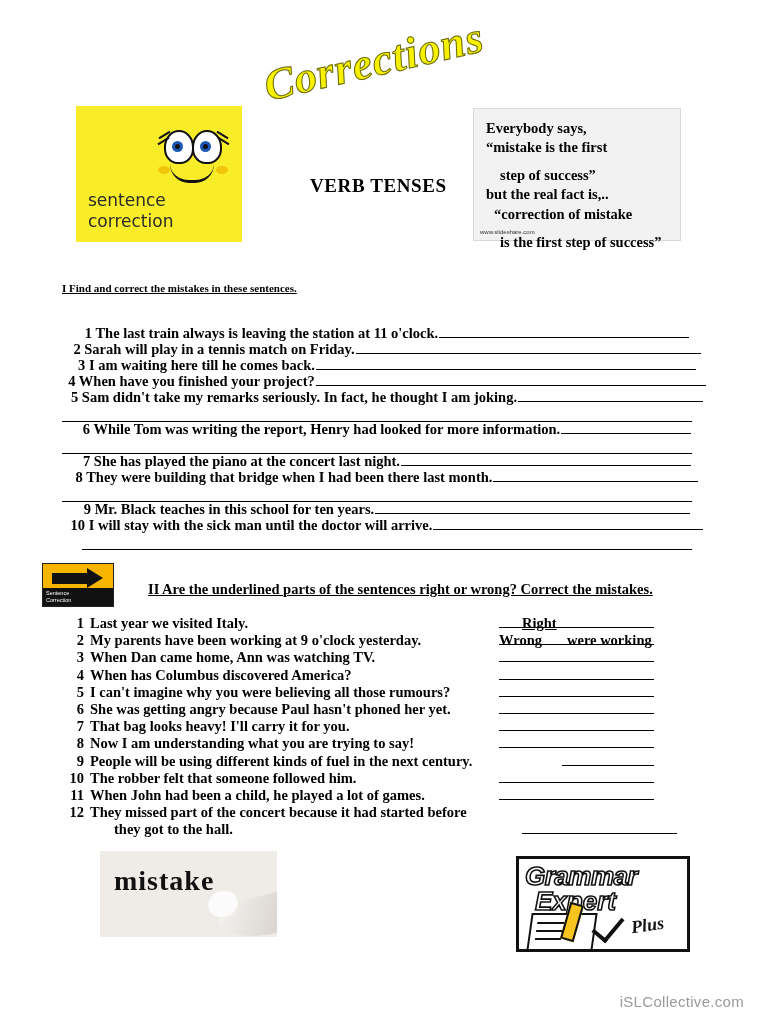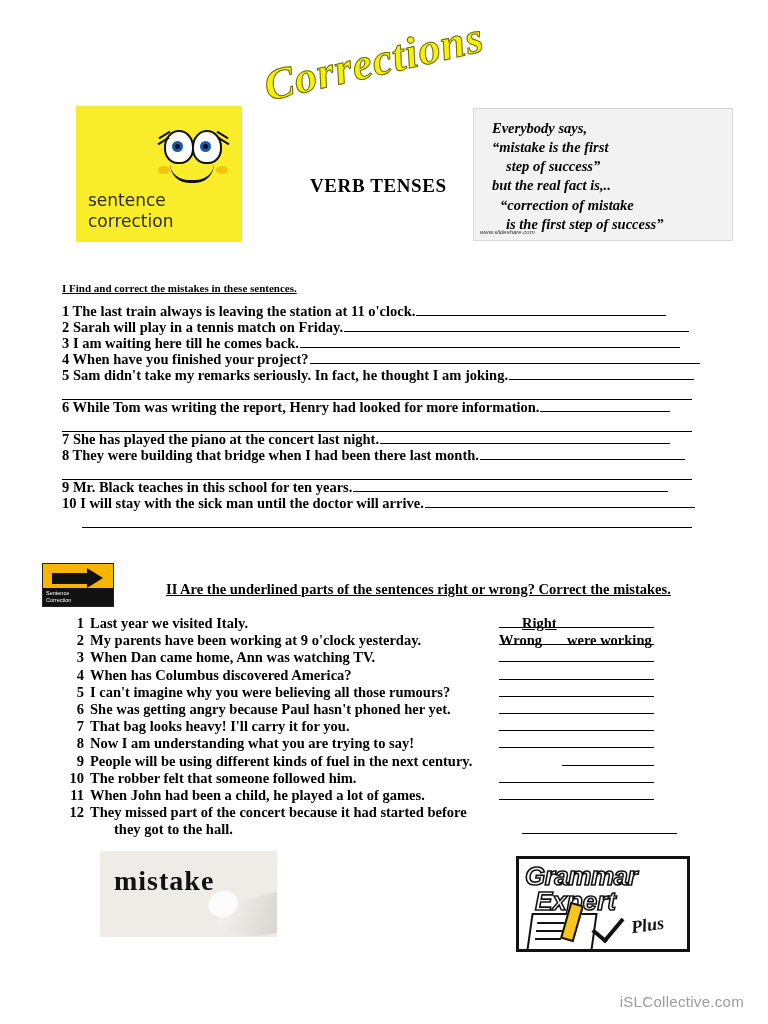--- a/index.html
+++ b/index.html
@@ -130,34 +130,33 @@
     top: 175px;
     font-size: 19px;
     font-weight: bold;
     letter-spacing: .6px;
   }
 
   .quote-box {
     position: absolute;
     left: 473px;
     top: 108px;
-    width: 260px;
+    width: 208px;
     height: 133px;
     background: #f2f2f2;
     border: 1px solid #d8d8d8;
     font-family: "Liberation Serif", serif;
     font-size: 14.5px;
     font-weight: bold;
     line-height: 1.32;
-    padding: 10px 10px 0 18px;
+    padding: 10px 10px 0 12px;
     box-sizing: border-box;
-    font-style: italic;
   }
   .quote-box .ln { white-space: nowrap; }
-  .quote-box .indent1 { padding-left: 14px; }
+  .quote-box .indent1 { padding-left: 14px; margin-top: 9px; }
   .quote-box .indent2 { padding-left: 8px; }
   .quote-credit {
     position: absolute;
     left: 6px;
     bottom: 3px;
     font-size: 6px;
     font-weight: normal;
     color: #333;
     font-family: "Liberation Sans", sans-serif;
   }
@@ -167,25 +166,26 @@
     position: absolute;
     left: 62px;
     top: 282px;
     font-size: 11px;
     font-weight: bold;
     text-decoration: underline;
   }
   .sec1-list {
     position: absolute;
     left: 62px;
-    top: 304px;
+    top: 326px;
     width: 650px;
     font-size: 14.5px;
     font-weight: bold;
     line-height: 1.0;
+    text-align: center;
   }
   .s1row {
     position: relative;
     height: 16px;
     white-space: nowrap;
     margin-bottom: 0px;
   }
   .s1row .txt { display: inline; }
   .s1row .rule {
     display: inline-block;
@@ -238,21 +238,21 @@
     background: #111;
     color: #fff;
     font-family: "Liberation Sans", sans-serif;
     font-size: 5.5px;
     line-height: 1.25;
     padding: 2px 3px;
     box-sizing: border-box;
   }
   .sec2-title {
     position: absolute;
-    left: 166px;
+    left: 148px;
     top: 581px;
     font-size: 14.5px;
     font-weight: bold;
     text-decoration: underline;
   }
   .sec2-list {
     position: absolute;
     left: 62px;
     top: 615px;
     width: 660px;

